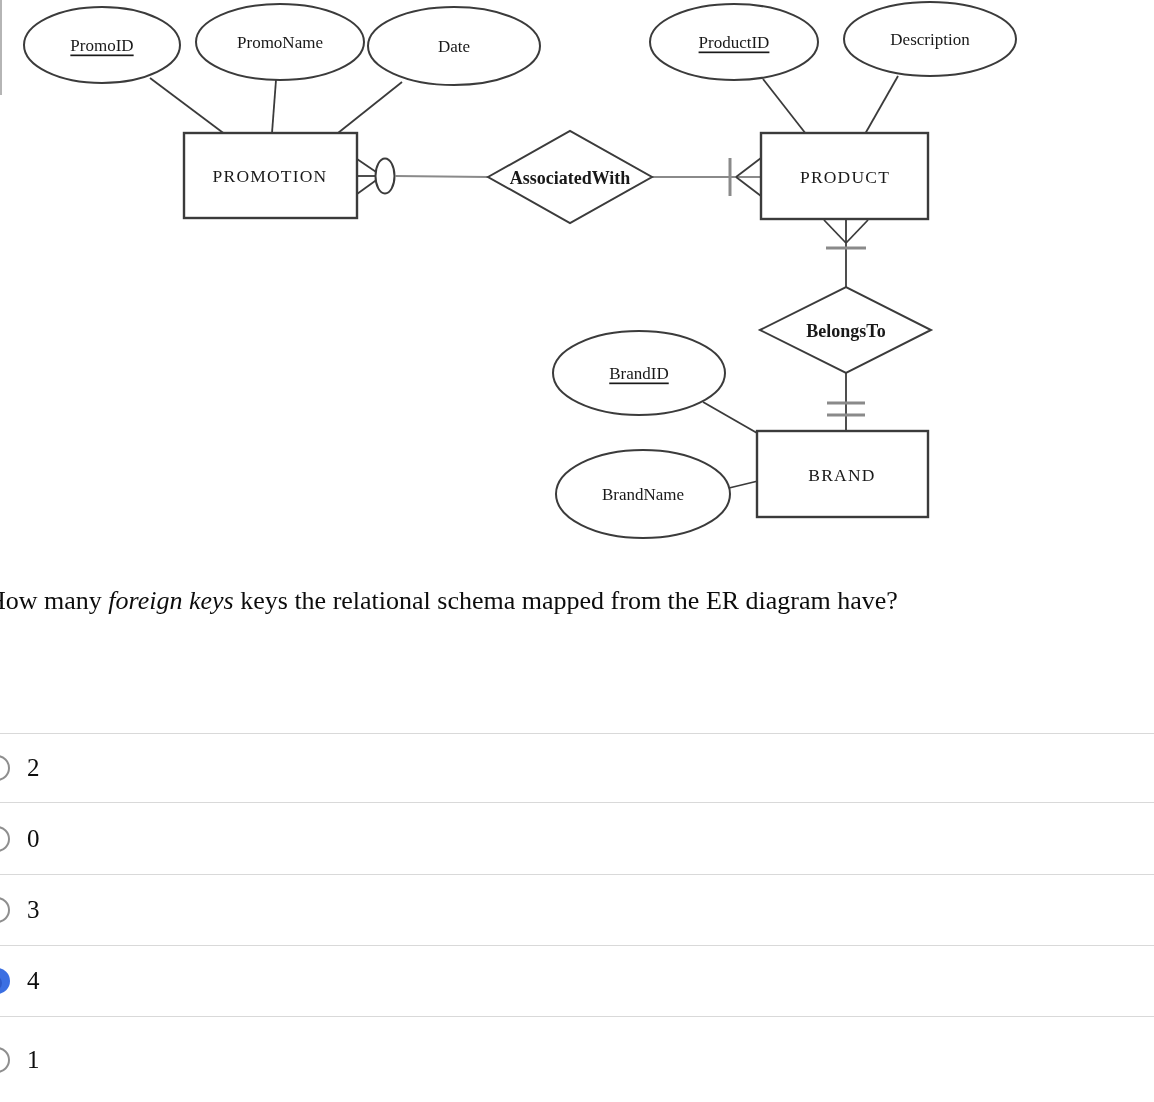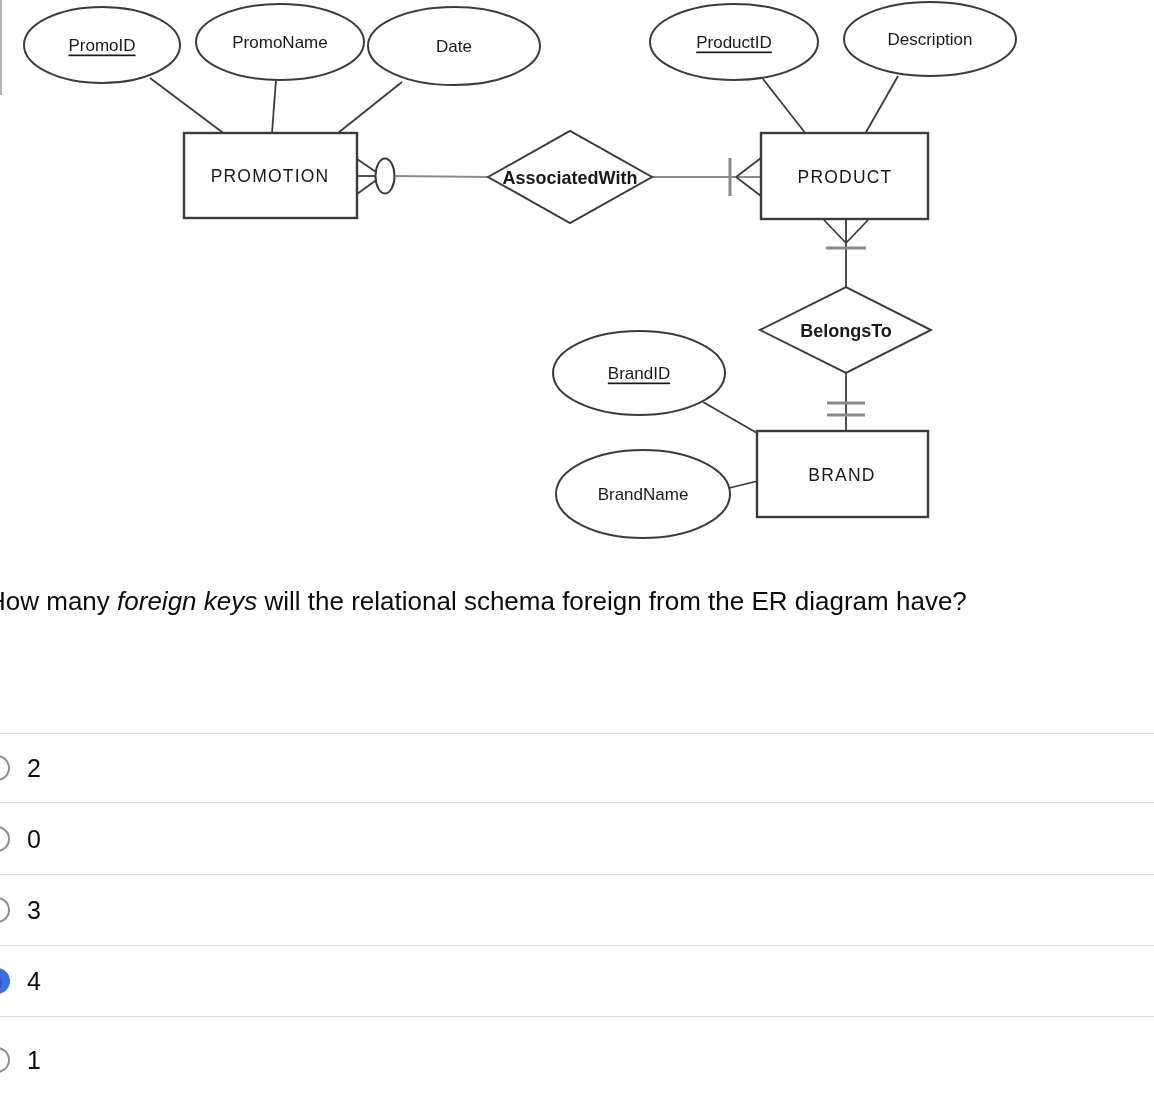--- a/index.html
+++ b/index.html
@@ -3,21 +3,21 @@
 <meta charset="utf-8">
 <style>
   html, body {
     margin: 0; padding: 0;
     width: 1154px; height: 1102px;
     background: #ffffff;
     overflow: hidden;
     font-family: "Liberation Sans", sans-serif;
     position: relative;
   }
-  .stage { position: absolute; inset: 0; width: 914px; height: 1102px; }
+  .stage { position: absolute; inset: 0; width: 914px; height: 1102px; font-family: Liberation Serif, serif; }
 
   
   .er-diagram { position: absolute; left: 0; top: 0; width: 1154px; height: 560px; }
   .er-diagram svg { display: block; }
   .shape  { fill: #ffffff; stroke: var(--diagram-line, #3b3b3b); stroke-width: 2; }
   .entity-rect { stroke-width: 2.4; }
   .conn   { stroke: var(--diagram-line, #3b3b3b); stroke-width: 1.8; fill: none; }
   .conn-gray { stroke: var(--diagram-gray, #8a8a8a); stroke-width: 2; fill: none; }
   .card-bar  { stroke: var(--diagram-gray, #8a8a8a); stroke-width: 3; fill: none; }
   .foot   { stroke: var(--diagram-line, #3b3b3b); stroke-width: 1.8; fill: none; }
@@ -171,21 +171,21 @@
         <text class="entity-label" x="845" y="177" text-anchor="middle" dominant-baseline="central">PRODUCT</text>
       </g>
       <g>
         <rect class="shape entity-rect" x="757" y="431" width="171" height="86"></rect>
         <text class="entity-label" x="842" y="475" text-anchor="middle" dominant-baseline="central">BRAND</text>
       </g>
     </svg>
   </div>
 
   <div class="question">
-    <span>How many </span><em>foreign keys</em><span> will the relational schema foreign from the ER diagram have?</span>
+    <span>How many </span><em>foreign keys</em><span> keys the relational schema mapped from the ER diagram have?</span>
   </div>
 
   <div class="options">
     <div class="option-row" style="height:69px">
       <span class="radio"></span>
       <span class="option-label">2</span>
     </div>
     <div class="option-row" style="height:72px">
       <span class="radio"></span>
       <span class="option-label">0</span>

